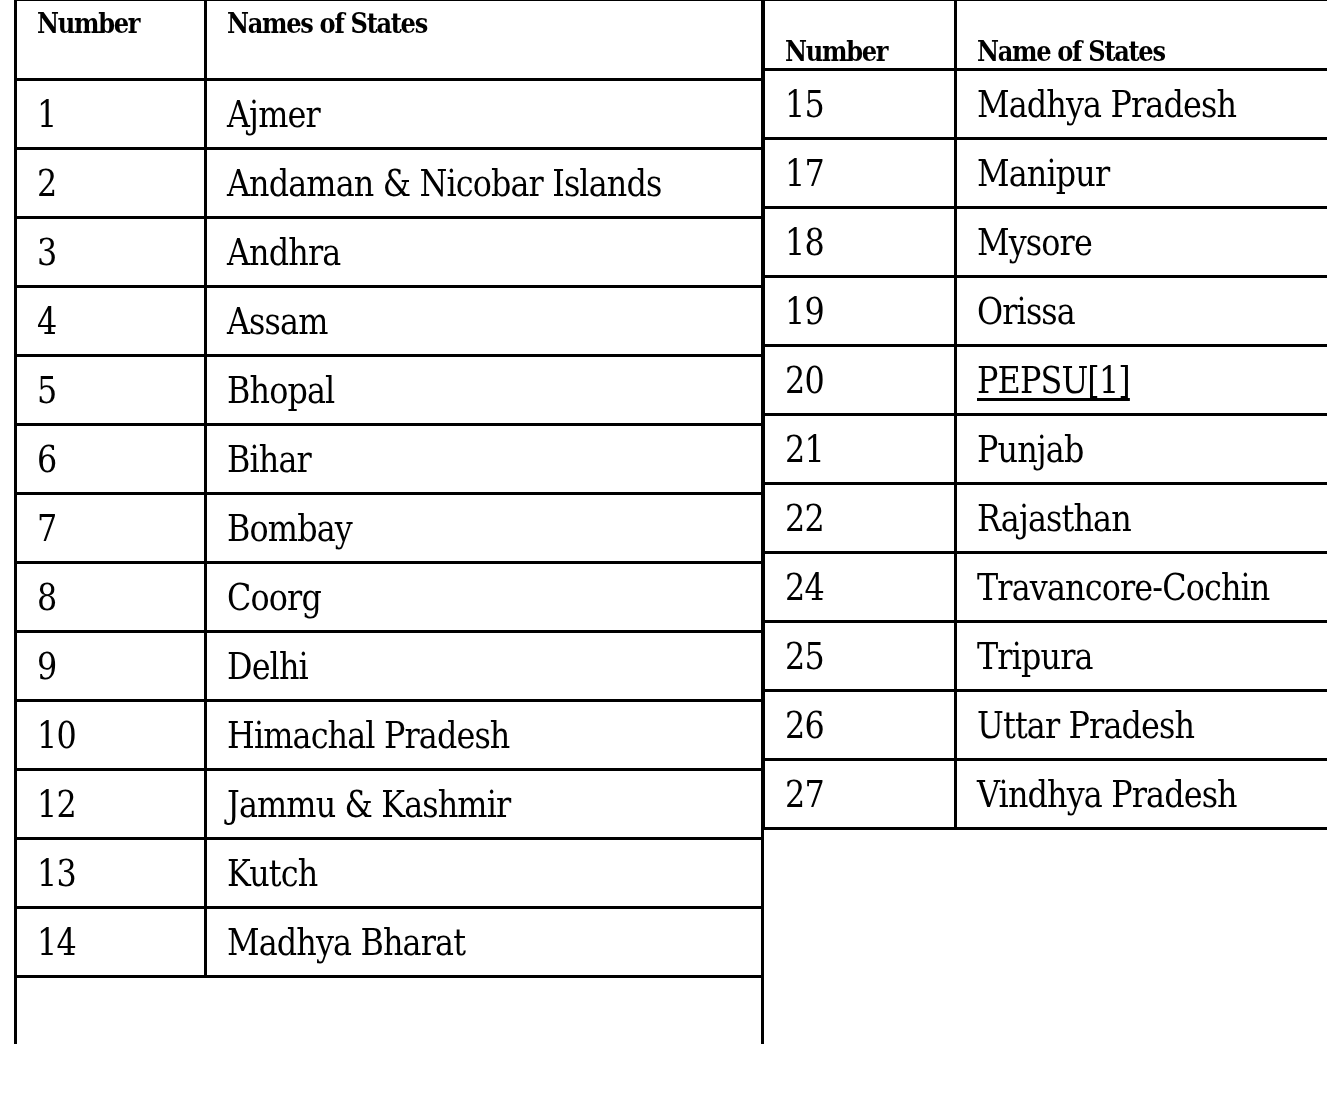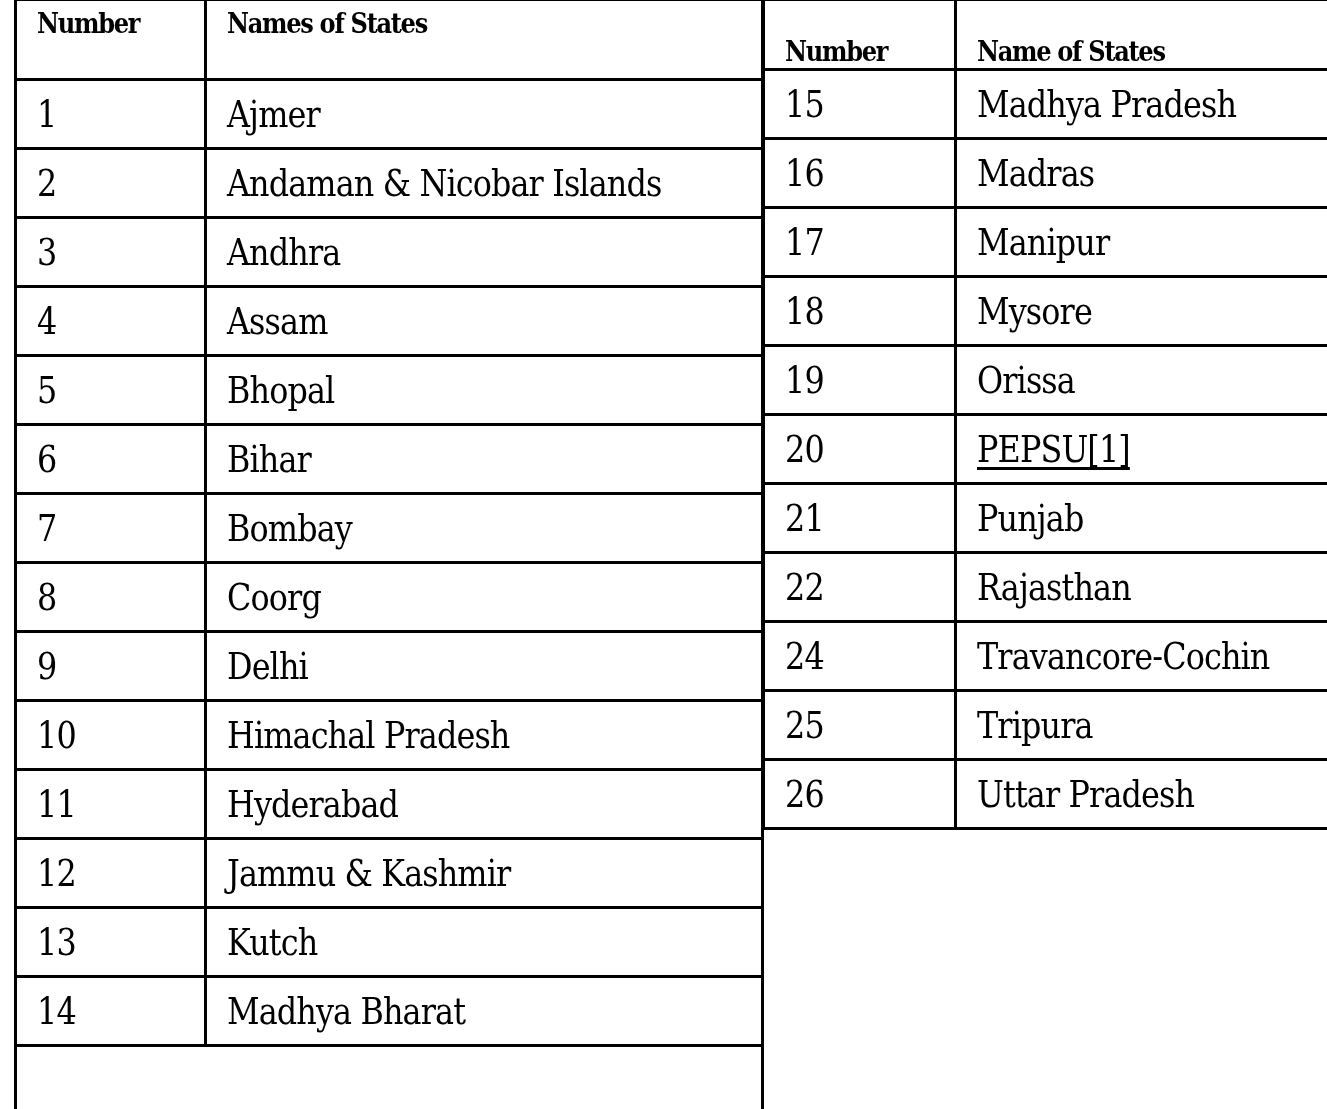--- a/index.html
+++ b/index.html
@@ -70,24 +70,20 @@
       </tr>
       <tr class="row">
         <td><span class="cond">9</span></td>
         <td><span class="cond">Delhi</span></td>
       </tr>
       <tr class="row">
         <td><span class="cond">10</span></td>
         <td><span class="cond">Himachal Pradesh</span></td>
       </tr>
       <tr class="row">
-        <td><span class="cond">11</span></td>
-        <td><span class="cond">Hyderabad</span></td>
-      </tr>
-      <tr class="row">
         <td><span class="cond">12</span></td>
         <td><span class="cond">Jammu &amp; Kashmir</span></td>
       </tr>
       <tr class="row">
         <td><span class="cond">13</span></td>
         <td><span class="cond">Kutch</span></td>
       </tr>
       <tr class="row">
         <td><span class="cond">14</span></td>
         <td><span class="cond">Madhya Bharat</span></td>
@@ -106,24 +102,20 @@
   <thead>
     <tr>
       <th><span class="cond">Number</span></th>
       <th><span class="cond">Name of States</span></th>
     </tr>
   </thead>
   <tbody id="right-body">
       <tr class="row">
         <td><span class="cond">15</span></td>
         <td><span class="cond">Madhya Pradesh</span></td>
-      </tr>
-      <tr class="row">
-        <td><span class="cond">16</span></td>
-        <td><span class="cond">Madras</span></td>
       </tr>
       <tr class="row">
         <td><span class="cond">17</span></td>
         <td><span class="cond">Manipur</span></td>
       </tr>
       <tr class="row">
         <td><span class="cond">18</span></td>
         <td><span class="cond">Mysore</span></td>
       </tr>
       <tr class="row">
@@ -147,14 +139,18 @@
         <td><span class="cond">Travancore-Cochin</span></td>
       </tr>
       <tr class="row">
         <td><span class="cond">25</span></td>
         <td><span class="cond">Tripura</span></td>
       </tr>
       <tr class="row">
         <td><span class="cond">26</span></td>
         <td><span class="cond">Uttar Pradesh</span></td>
       </tr>
+      <tr class="row">
+        <td><span class="cond">27</span></td>
+        <td><span class="cond">Vindhya Pradesh</span></td>
+      </tr>
     </tbody>
 </table>
 
 </body></html>

